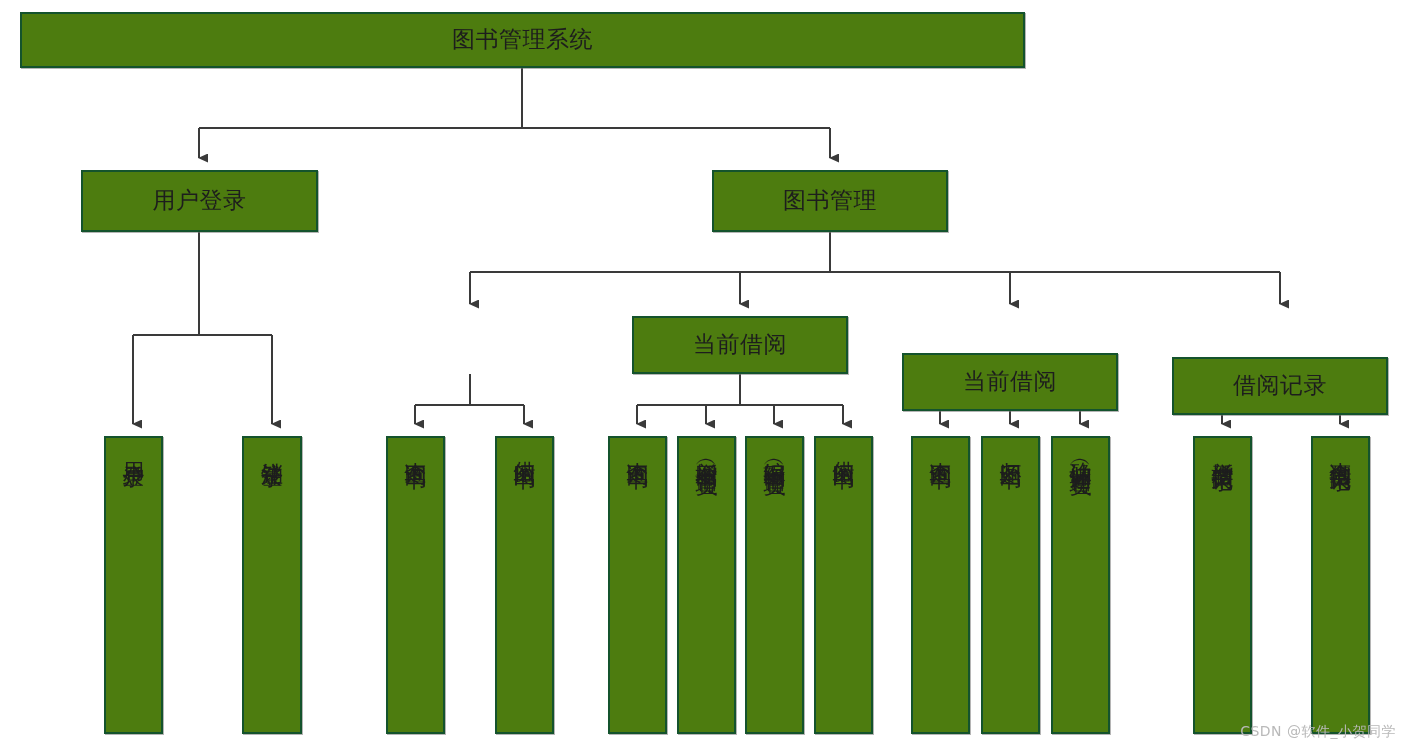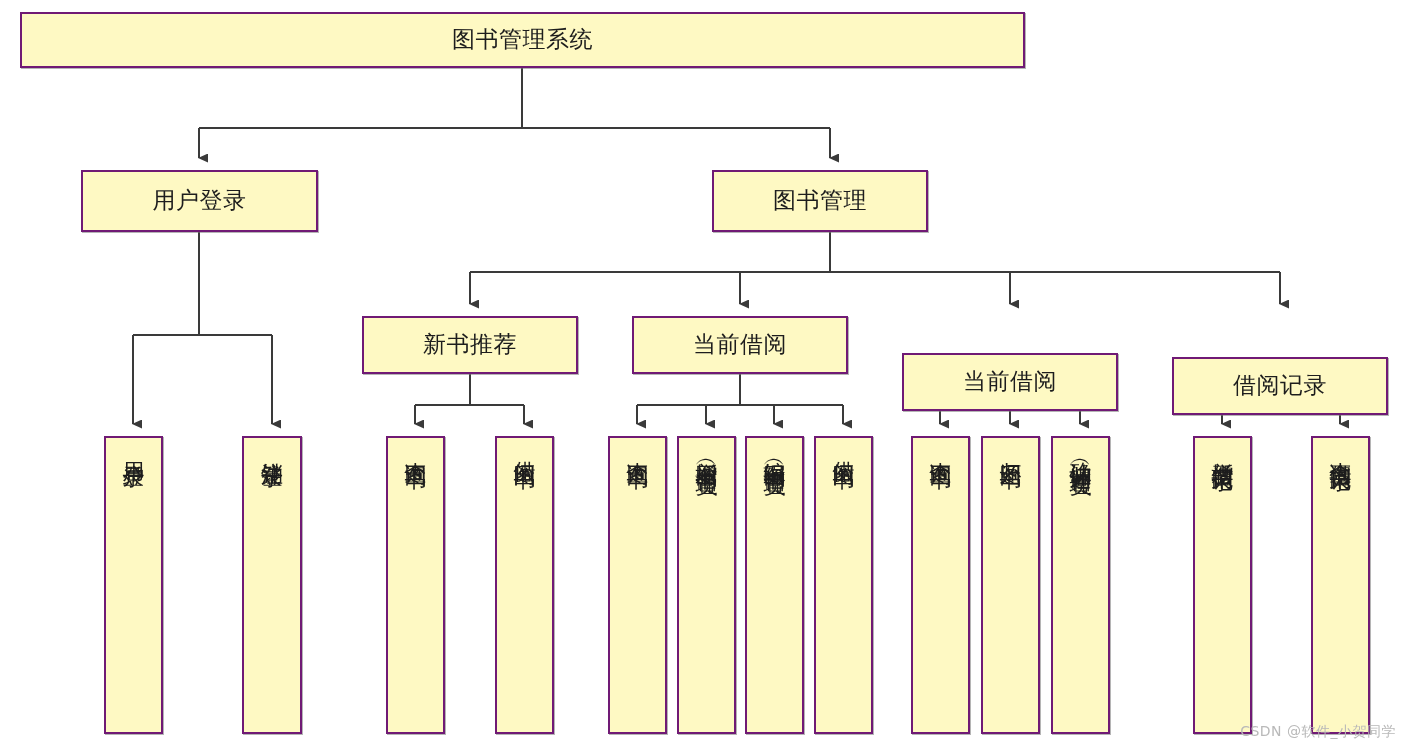--- a/index.html
+++ b/index.html
@@ -21,22 +21,22 @@
     position: absolute;
     left: 0;
     top: 0;
     width: 1405px;
     height: 747px;
     pointer-events: none;
   }
   .node {
     position: absolute;
     box-sizing: border-box;
-    border: 2px solid #701a75;
-    background: #fef9c3;
+    border: 2px solid #14532d;
+    background: #4d7c0f;
     display: flex;
     align-items: center;
     justify-content: center;
     box-shadow: 1px 1px 0 0 rgba(120,120,120,0.55);
   }
   .node-label {
     font-size: 23px;
     line-height: 1.12;
     color: #1d1d1d;
     letter-spacing: 0.5px;
@@ -122,27 +122,24 @@
     </g>
   </svg>
 
   <div class="node root" style="left:20px; top:12px; width:1005px; height:56px;">
     <span class="node-label">图书管理系统</span>
   </div>
 
   <div class="node" style="left:81px; top:170px; width:237px; height:62px;">
     <span class="node-label">用户登录</span>
   </div>
-  <div class="node" style="left:712px; top:170px; width:216px; height:62px;">
+  <div class="node" style="left:712px; top:170px; width:236px; height:62px;">
     <span class="node-label">图书管理</span>
   </div>
 
-  <div class="node" style="left:362px; top:316px; width:216px; height:58px;">
-    <span class="node-label">新书推荐</span>
-  </div>
   <div class="node" style="left:632px; top:316px; width:216px; height:58px;">
     <span class="node-label">当前借阅</span>
   </div>
   <div class="node" style="left:902px; top:307px; width:216px; height:58px;margin-top:46px;">
     <span class="node-label">当前借阅</span>
   </div>
   <div class="node" style="left:1172px; top:316px; width:216px; height:58px;margin-top:41px;">
     <span class="node-label">借阅记录</span>
   </div>
 

